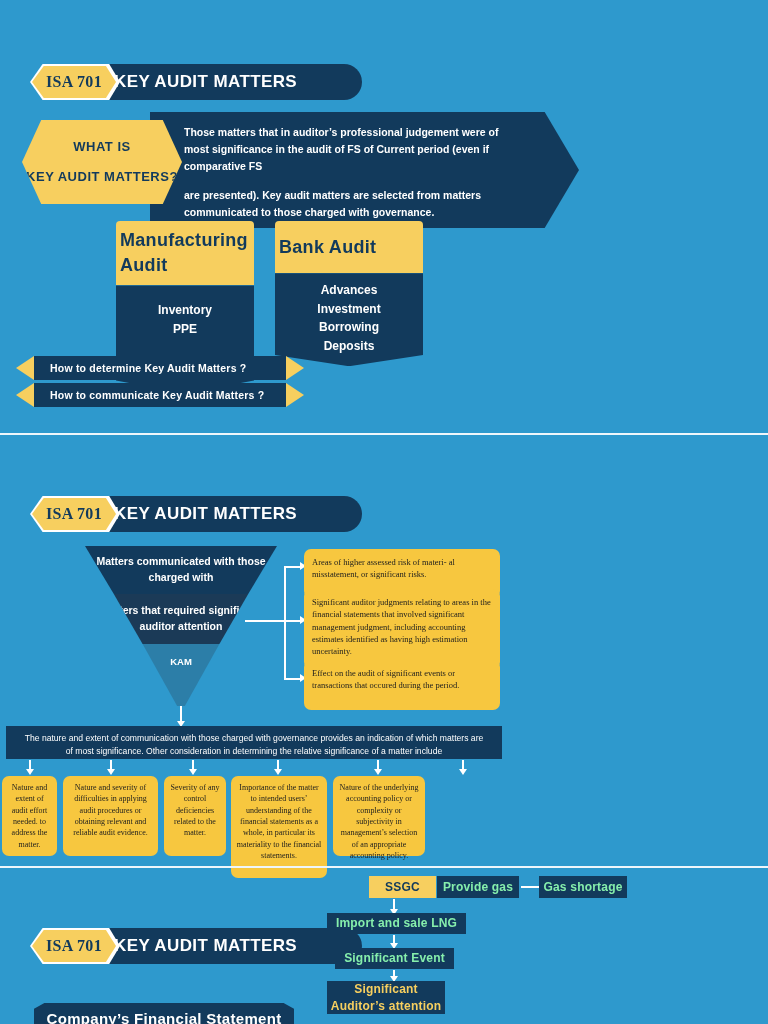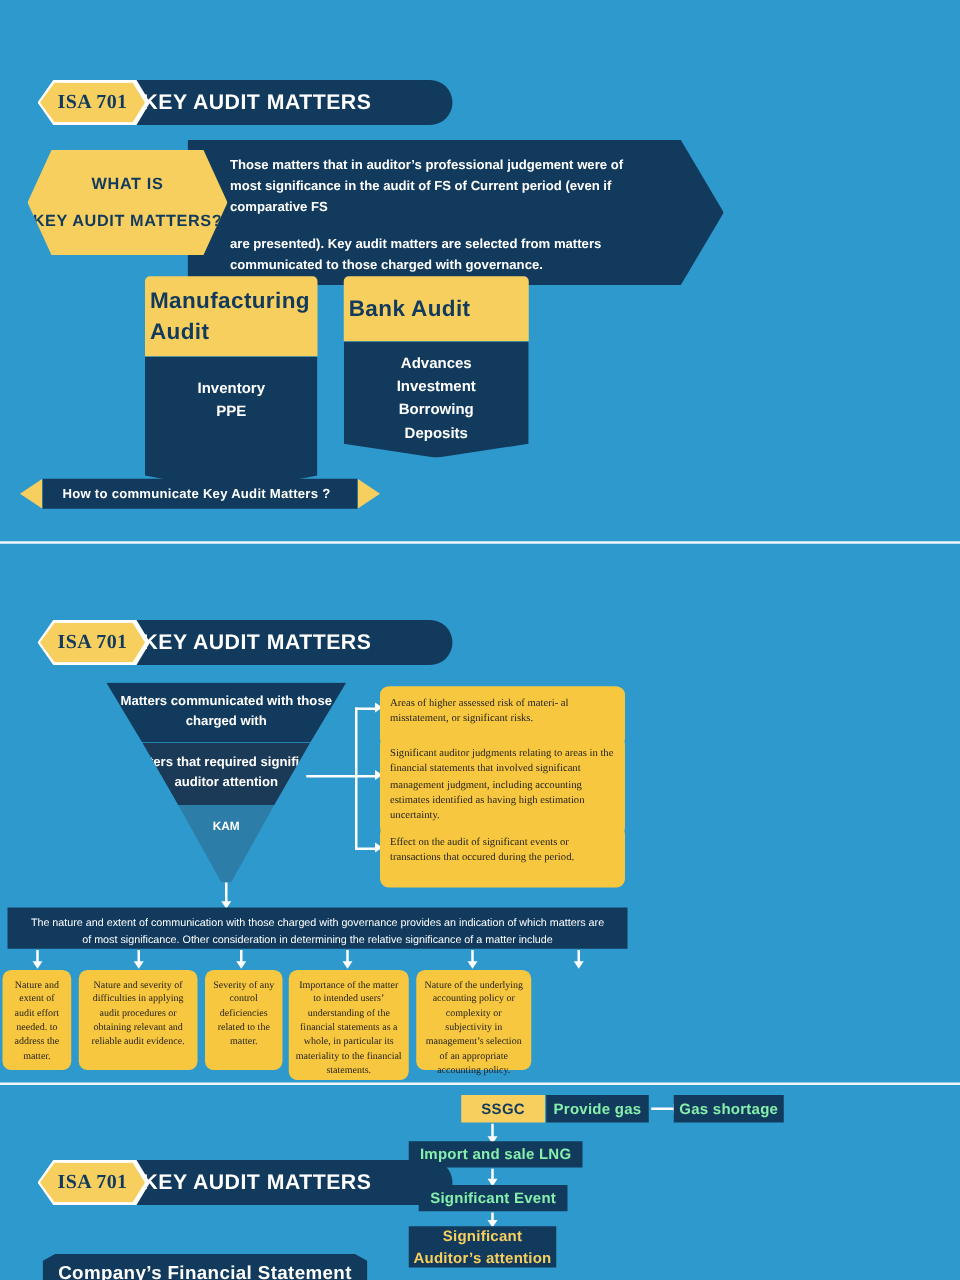--- a/index.html
+++ b/index.html
@@ -203,20 +203,25 @@
   <div class="card" style="left:275px;top:221px;width:148px;">
     <div class="card-head" style="padding:14px 4px 13px;">Bank Audit</div>
     <div class="card-body" style="height:71px;padding-top:8px;">
       <div>Advances</div>
       <div>Investment</div>
       <div>Borrowing</div>
       <div>Deposits</div>
     </div>
   </div>
 
+  <div class="qbar" style="left:16px;top:356px;width:288px;">
+    <div class="chev-l"></div>
+    <div class="qbody">How to determine Key Audit Matters ?</div>
+    <div class="chev-r"></div>
+  </div>
 
   <div class="qbar" style="left:16px;top:383px;width:288px;">
     <div class="chev-l"></div>
     <div class="qbody">How to communicate Key Audit Matters ?</div>
     <div class="chev-r"></div>
   </div>
 
   <div class="divider" style="top:433px;"></div>
 
   <div class="banner" style="left:14px;top:496px;width:268px;">
@@ -271,21 +276,21 @@
   <div class="ln" style="left:277px;top:760px;width:1.5px;height:11px;"></div>
   <div class="arrowhead-d" style="left:274px;top:769px;"></div>
   <div class="ln" style="left:377px;top:760px;width:1.5px;height:11px;"></div>
   <div class="arrowhead-d" style="left:374px;top:769px;"></div>
   <div class="ln" style="left:462px;top:760px;width:1.5px;height:11px;"></div>
   <div class="arrowhead-d" style="left:459px;top:769px;"></div>
 
   <div class="bbox" style="left:2px;top:776px;width:55px;height:80px;">Nature and extent of audit effort needed. to address the matter.</div>
   <div class="bbox" style="left:63px;top:776px;width:95px;height:80px;">Nature and severity of difficulties in applying audit procedures or obtaining relevant and reliable audit evidence.</div>
   <div class="bbox" style="left:164px;top:776px;width:62px;height:80px;">Severity of any control deficiencies related to the matter.</div>
-  <div class="bbox" style="left:231px;top:776px;width:96px;height:88px;">Importance of the matter to intended users’ understanding    of the financial statements as a whole, in particular its materiality to the financial statements.</div>
+  <div class="bbox" style="left:231px;top:776px;width:96px;height:102px;">Importance of the matter to intended users’ understanding    of the financial statements as a whole, in particular its materiality to the financial statements.</div>
   <div class="bbox" style="left:333px;top:776px;width:92px;height:80px;">Nature of the underlying accounting policy or complexity or subjectivity in management’s selection of an appropriate accounting policy.</div>
 
   <div class="divider" style="top:866px;"></div>
 
   <div class="banner" style="left:14px;top:928px;width:268px;">
     <div class="banner-bar" style="width:230px;">
       <span class="banner-title">KEY AUDIT MATTERS</span>
     </div>
     <div class="badge-outline"></div>
     <div class="banner-badge-inner">

